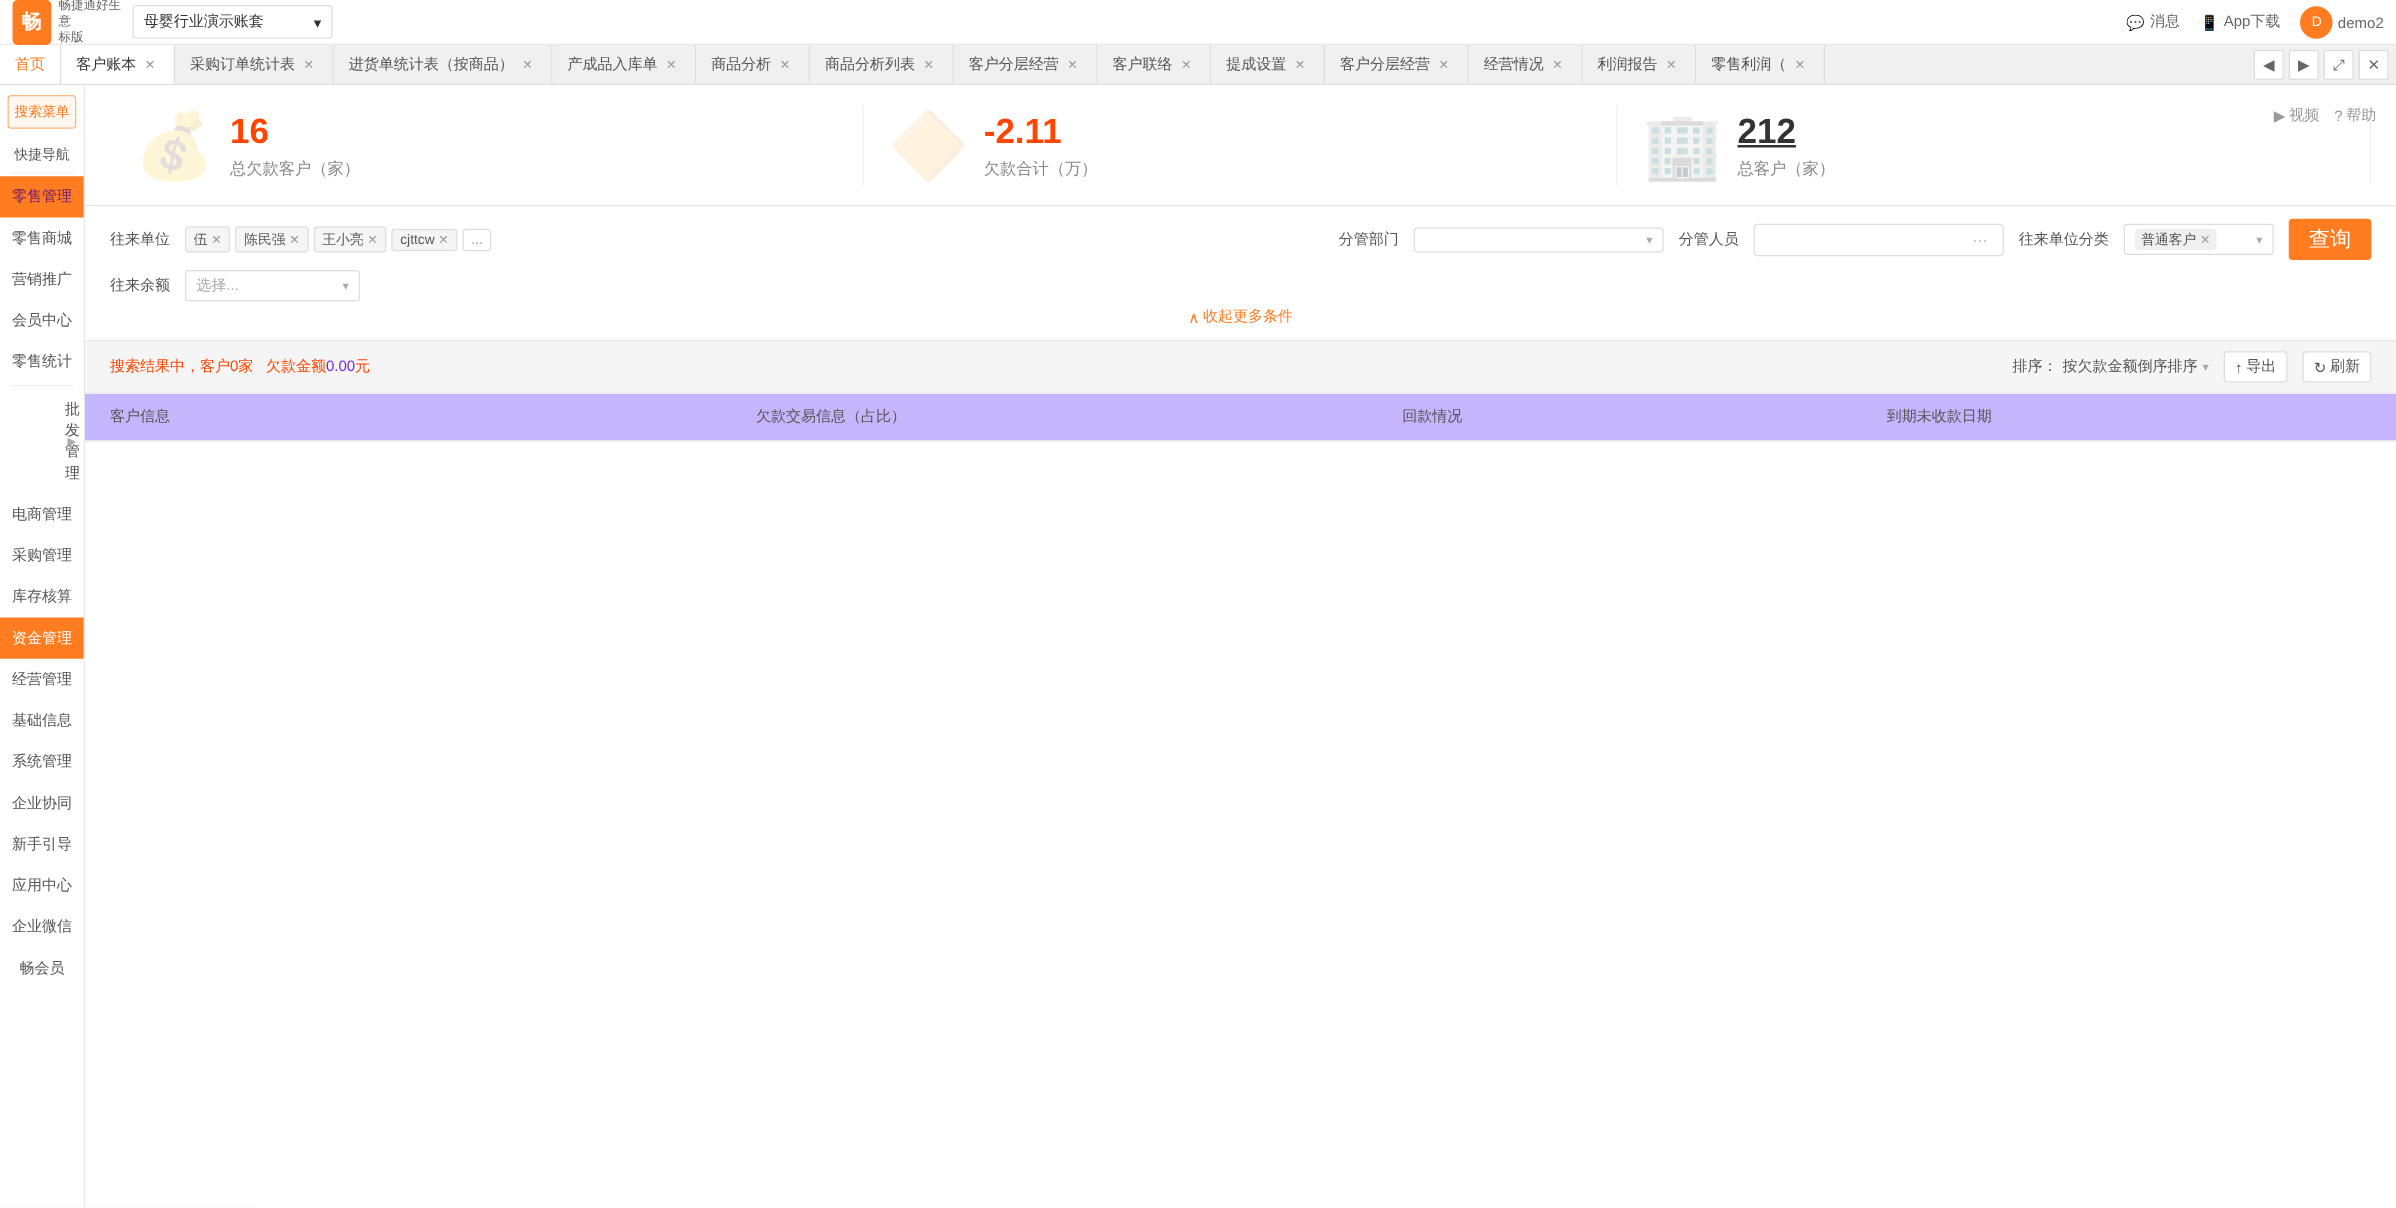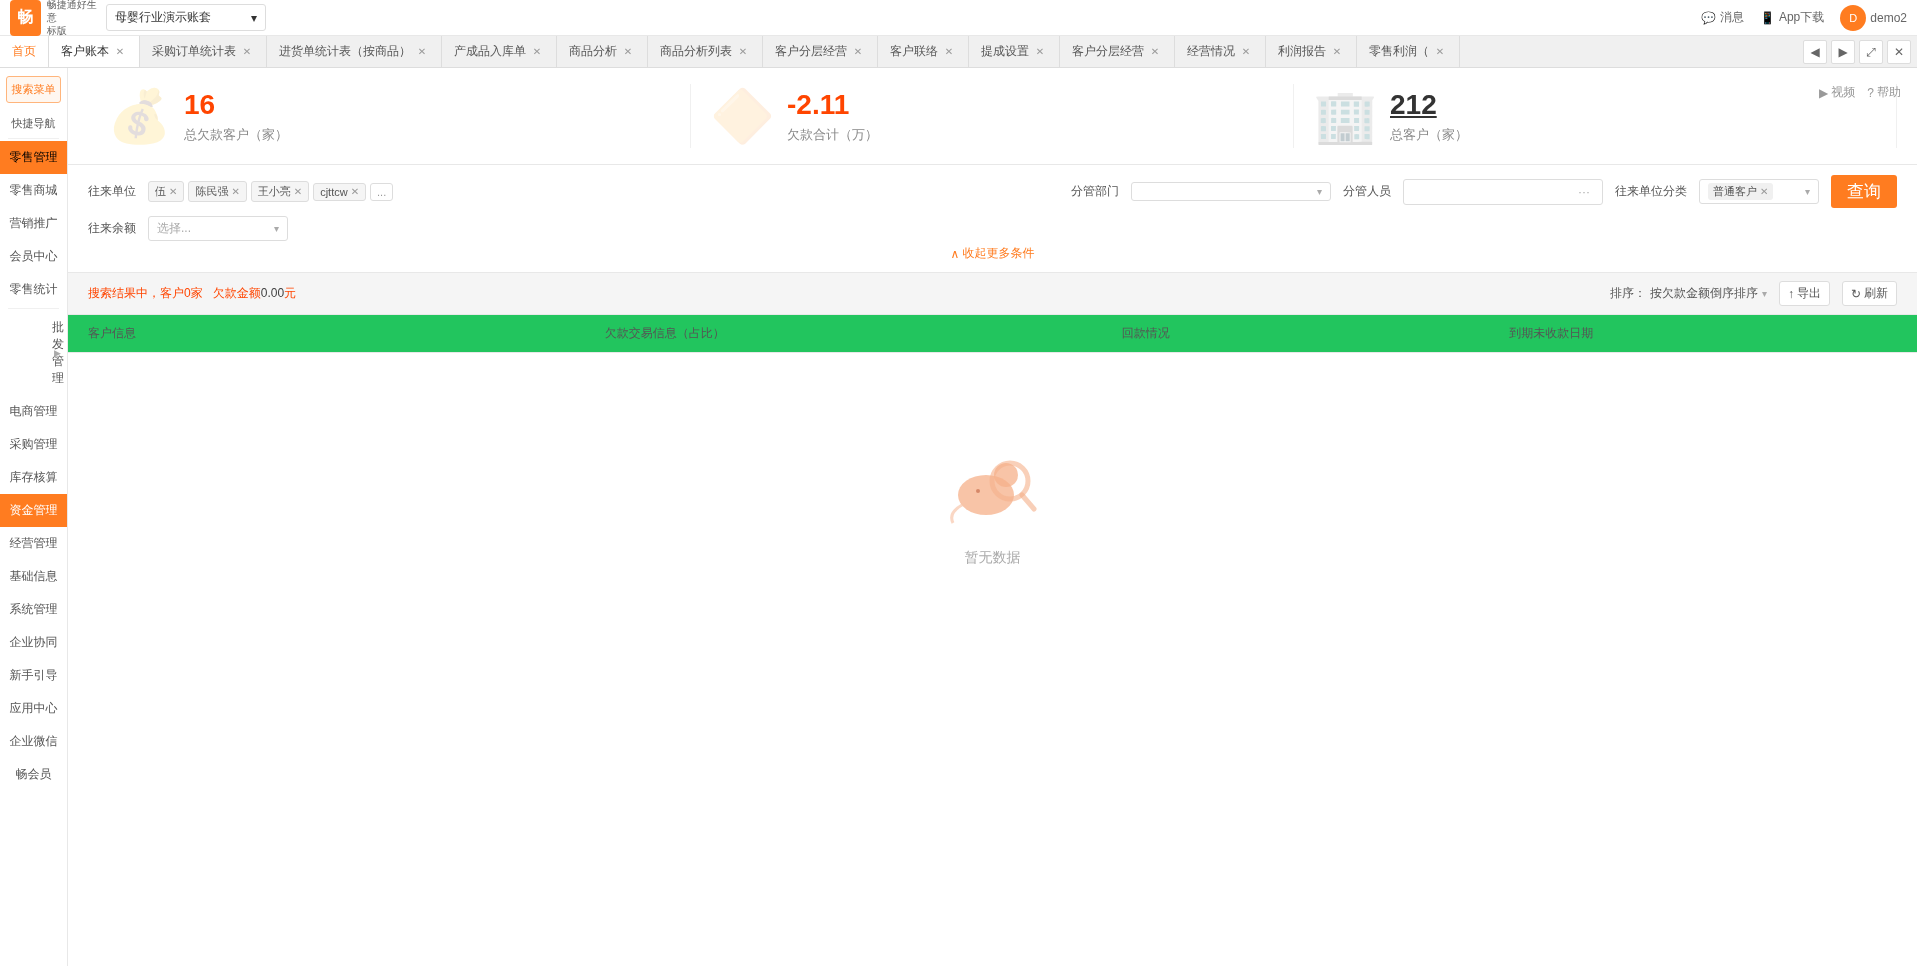--- a/index.html
+++ b/index.html
@@ -28,21 +28,21 @@
     
     .main-layout { display: flex; flex: 1; overflow: hidden; }
 
     
     .sidebar { width: 68px; background: #fff; border-right: 1px solid #e8e8e8; display: flex; flex-direction: column; overflow-y: auto; }
     .sidebar-search { padding: 8px 6px; }
     .sidebar-search-btn { width: 100%; padding: 5px 4px; background: #fff7f0; border: 1px solid #ffb57c; border-radius: 3px; color: #ff7c20; font-size: 11px; cursor: pointer; text-align: center; }
     .sidebar-nav-btn { padding: 5px 6px; text-align: center; font-size: 11px; color: #555; cursor: pointer; }
     .sidebar-divider { height: 1px; background: #f0f0f0; margin: 2px 8px; }
     .sidebar-item { padding: 8px 4px; text-align: center; font-size: 12px; color: #555; cursor: pointer; position: relative; }
-    .sidebar-item.active { background: #ff7c20; color: #000000; }
+    .sidebar-item.active { background: #ff7c20; color: #701a75; }
     .sidebar-item .arrow { position: absolute; right: 6px; top: 50%; transform: translateY(-50%); font-size: 9px; color: #aaa; }
 
     
     .content-area { flex: 1; overflow: hidden; display: flex; flex-direction: column; background: #f5f5f5; }
 
     
     .stats-bar { background: #fff; padding: 16px 20px; display: flex; align-items: center; gap: 0; border-bottom: 1px solid #e8e8e8; position: relative; }
     .stat-block { flex: 1; display: flex; align-items: center; gap: 12px; padding: 0 20px; border-right: 1px solid #f0f0f0; }
     .stat-block:last-of-type { border-right: none; }
     .stat-icon { width: 64px; height: 64px; opacity: 0.15; display: flex; align-items: center; justify-content: center; font-size: 48px; }
@@ -76,21 +76,21 @@
     .results-bar { background: #f5f5f5; padding: 8px 20px; display: flex; align-items: center; justify-content: space-between; border-bottom: 1px solid #e8e8e8; }
     .results-info { font-size: 12px; color: #555; }
     .results-info span { color: #ff4500; }
     .results-actions { display: flex; align-items: center; gap: 12px; }
     .sort-select { display: flex; align-items: center; gap: 4px; font-size: 12px; color: #555; cursor: pointer; }
     .sort-arrow { font-size: 10px; color: #aaa; }
     .action-btn-sm { display: flex; align-items: center; gap: 3px; font-size: 12px; color: #555; cursor: pointer; padding: 3px 8px; border: 1px solid #ddd; background: #fff; border-radius: 3px; }
 
     
     .table-container { flex: 1; overflow-y: auto; background: #fff; }
-    .table-header { display: grid; grid-template-columns: 2fr 2fr 1.5fr 1.5fr; padding: 10px 20px; background: #22c55e; border-bottom: 1px solid #e8e8e8; }
+    .table-header { display: grid; grid-template-columns: 2fr 2fr 1.5fr 1.5fr; padding: 10px 20px; background: #c4b5fd; border-bottom: 1px solid #e8e8e8; }
     .th { font-size: 12px; color: #555; font-weight: 500; }
     .empty-state { display: flex; flex-direction: column; align-items: center; justify-content: center; padding: 80px 20px; }
     .empty-text { font-size: 14px; color: #aaa; margin-top: 16px; }
 
     
     ::-webkit-scrollbar { width: 6px; height: 6px; }
     ::-webkit-scrollbar-track { background: #f1f1f1; }
     ::-webkit-scrollbar-thumb { background: #ccc; border-radius: 3px; }
 
     
@@ -367,21 +367,21 @@
         <div class="collapse-btn">
           <span>∧</span>
           <span>收起更多条件</span>
         </div>
       </div>
     </div>
 
     <div class="results-bar">
       <div class="results-info">
         <span>搜索结果中，客户</span><span style="color:#ff4500;">0</span><span>家</span>&nbsp;&nbsp;
-        <span>欠款金额</span><span style="color:#404040;">0.00</span><span>元</span>
+        <span>欠款金额</span><span style="color:#6d28d9;">0.00</span><span>元</span>
       </div>
       <div class="results-actions">
         <div class="sort-select">
           <span>排序：</span>
           <span>按欠款金额倒序排序</span>
           <span class="sort-arrow">▾</span>
         </div>
         <div class="action-btn-sm">
           <span>↑</span>
           <span>导出</span>
@@ -394,35 +394,16 @@
     </div>
 
     <div class="table-container">
       <div class="table-header">
         <div class="th">客户信息</div>
         <div class="th">欠款交易信息（占比）</div>
         <div class="th">回款情况</div>
         <div class="th">到期未收款日期</div>
       </div>
 
-      <div class="empty-state">
-        <div class="empty-illustration">
-          <svg width="110" height="100" viewBox="0 0 110 100">
-
-            <ellipse cx="48" cy="62" rx="28" ry="20" fill="#f5b08a" opacity="0.75"></ellipse>
-
-            <circle cx="68" cy="42" r="12" fill="#f5b08a" opacity="0.75"></circle>
-
-            <circle cx="72" cy="48" r="18" fill="none" stroke="#f5b08a" stroke-width="5" opacity="0.6"></circle>
-
-            <line x1="84" y1="62" x2="96" y2="76" stroke="#f5b08a" stroke-width="5" stroke-linecap="round" opacity="0.6"></line>
-
-            <path d="M24 72 Q10 80 15 90" fill="none" stroke="#f5b08a" stroke-width="3" opacity="0.5"></path>
-
-            <circle cx="40" cy="58" r="2" fill="#c06040" opacity="0.6"></circle>
-          </svg>
-        </div>
-        <div class="empty-text">暂无数据</div>
-      </div>
     </div>
 
   </div>
 </div>
 
 </body></html>

